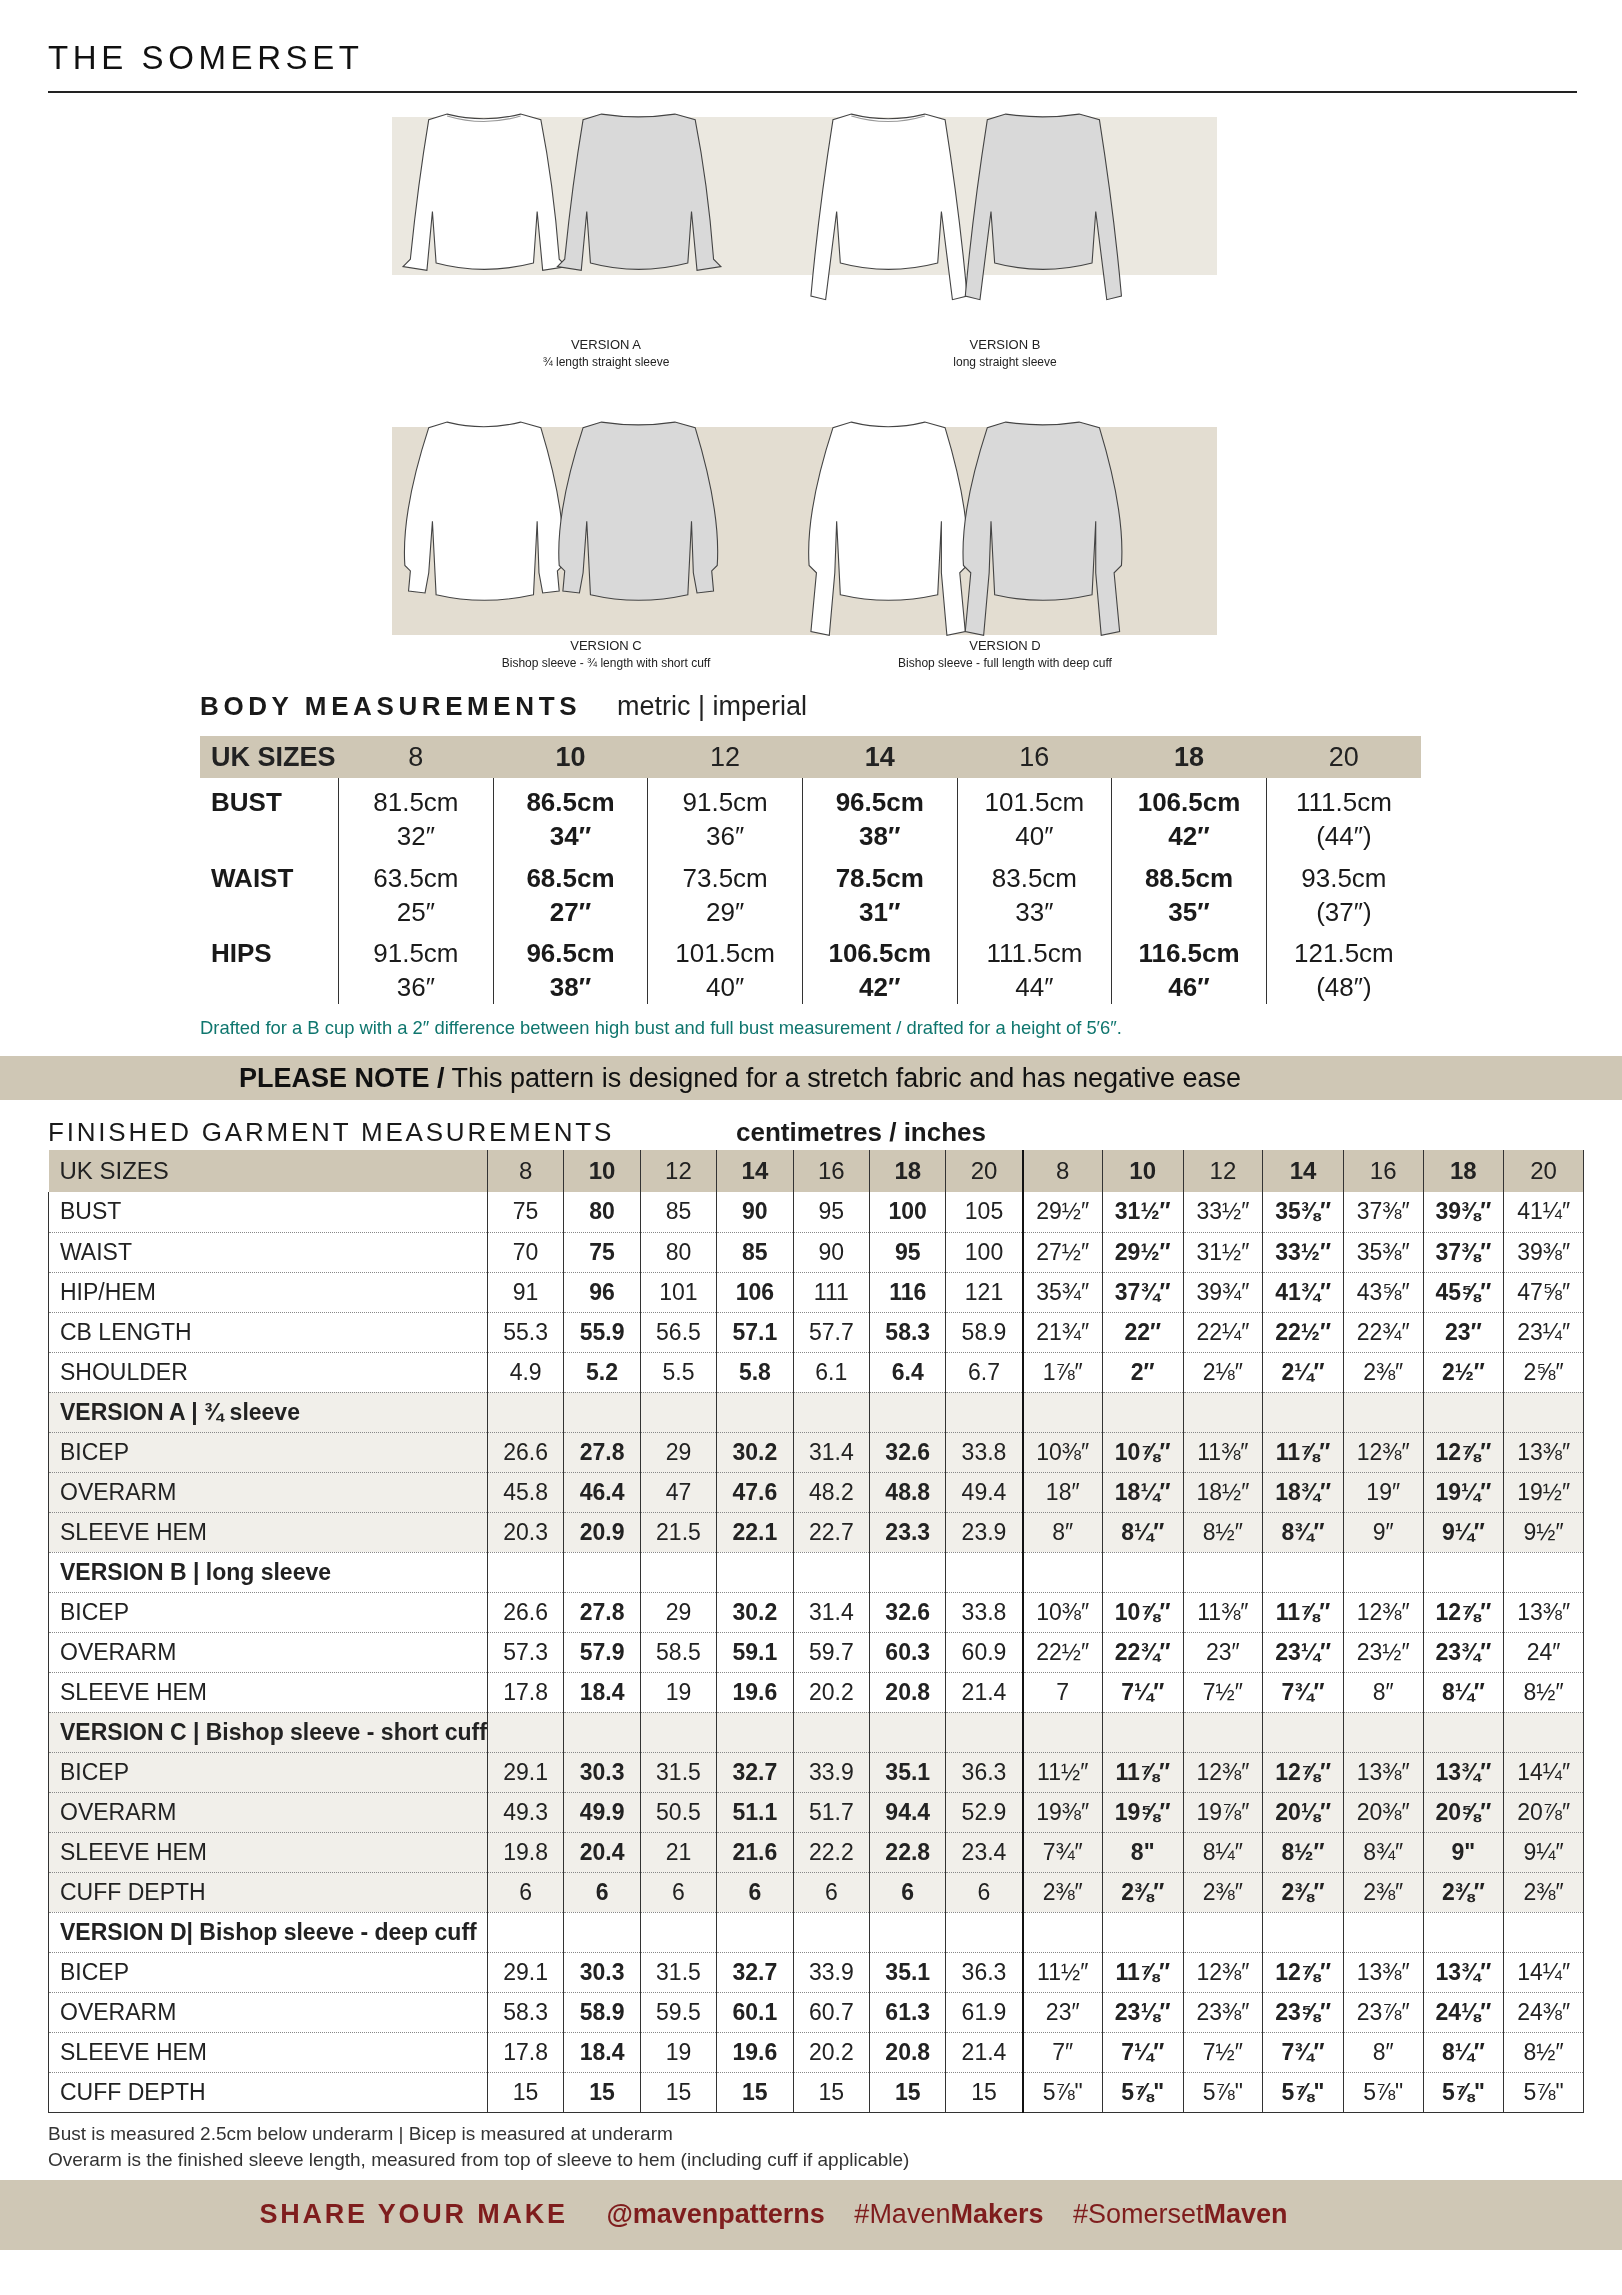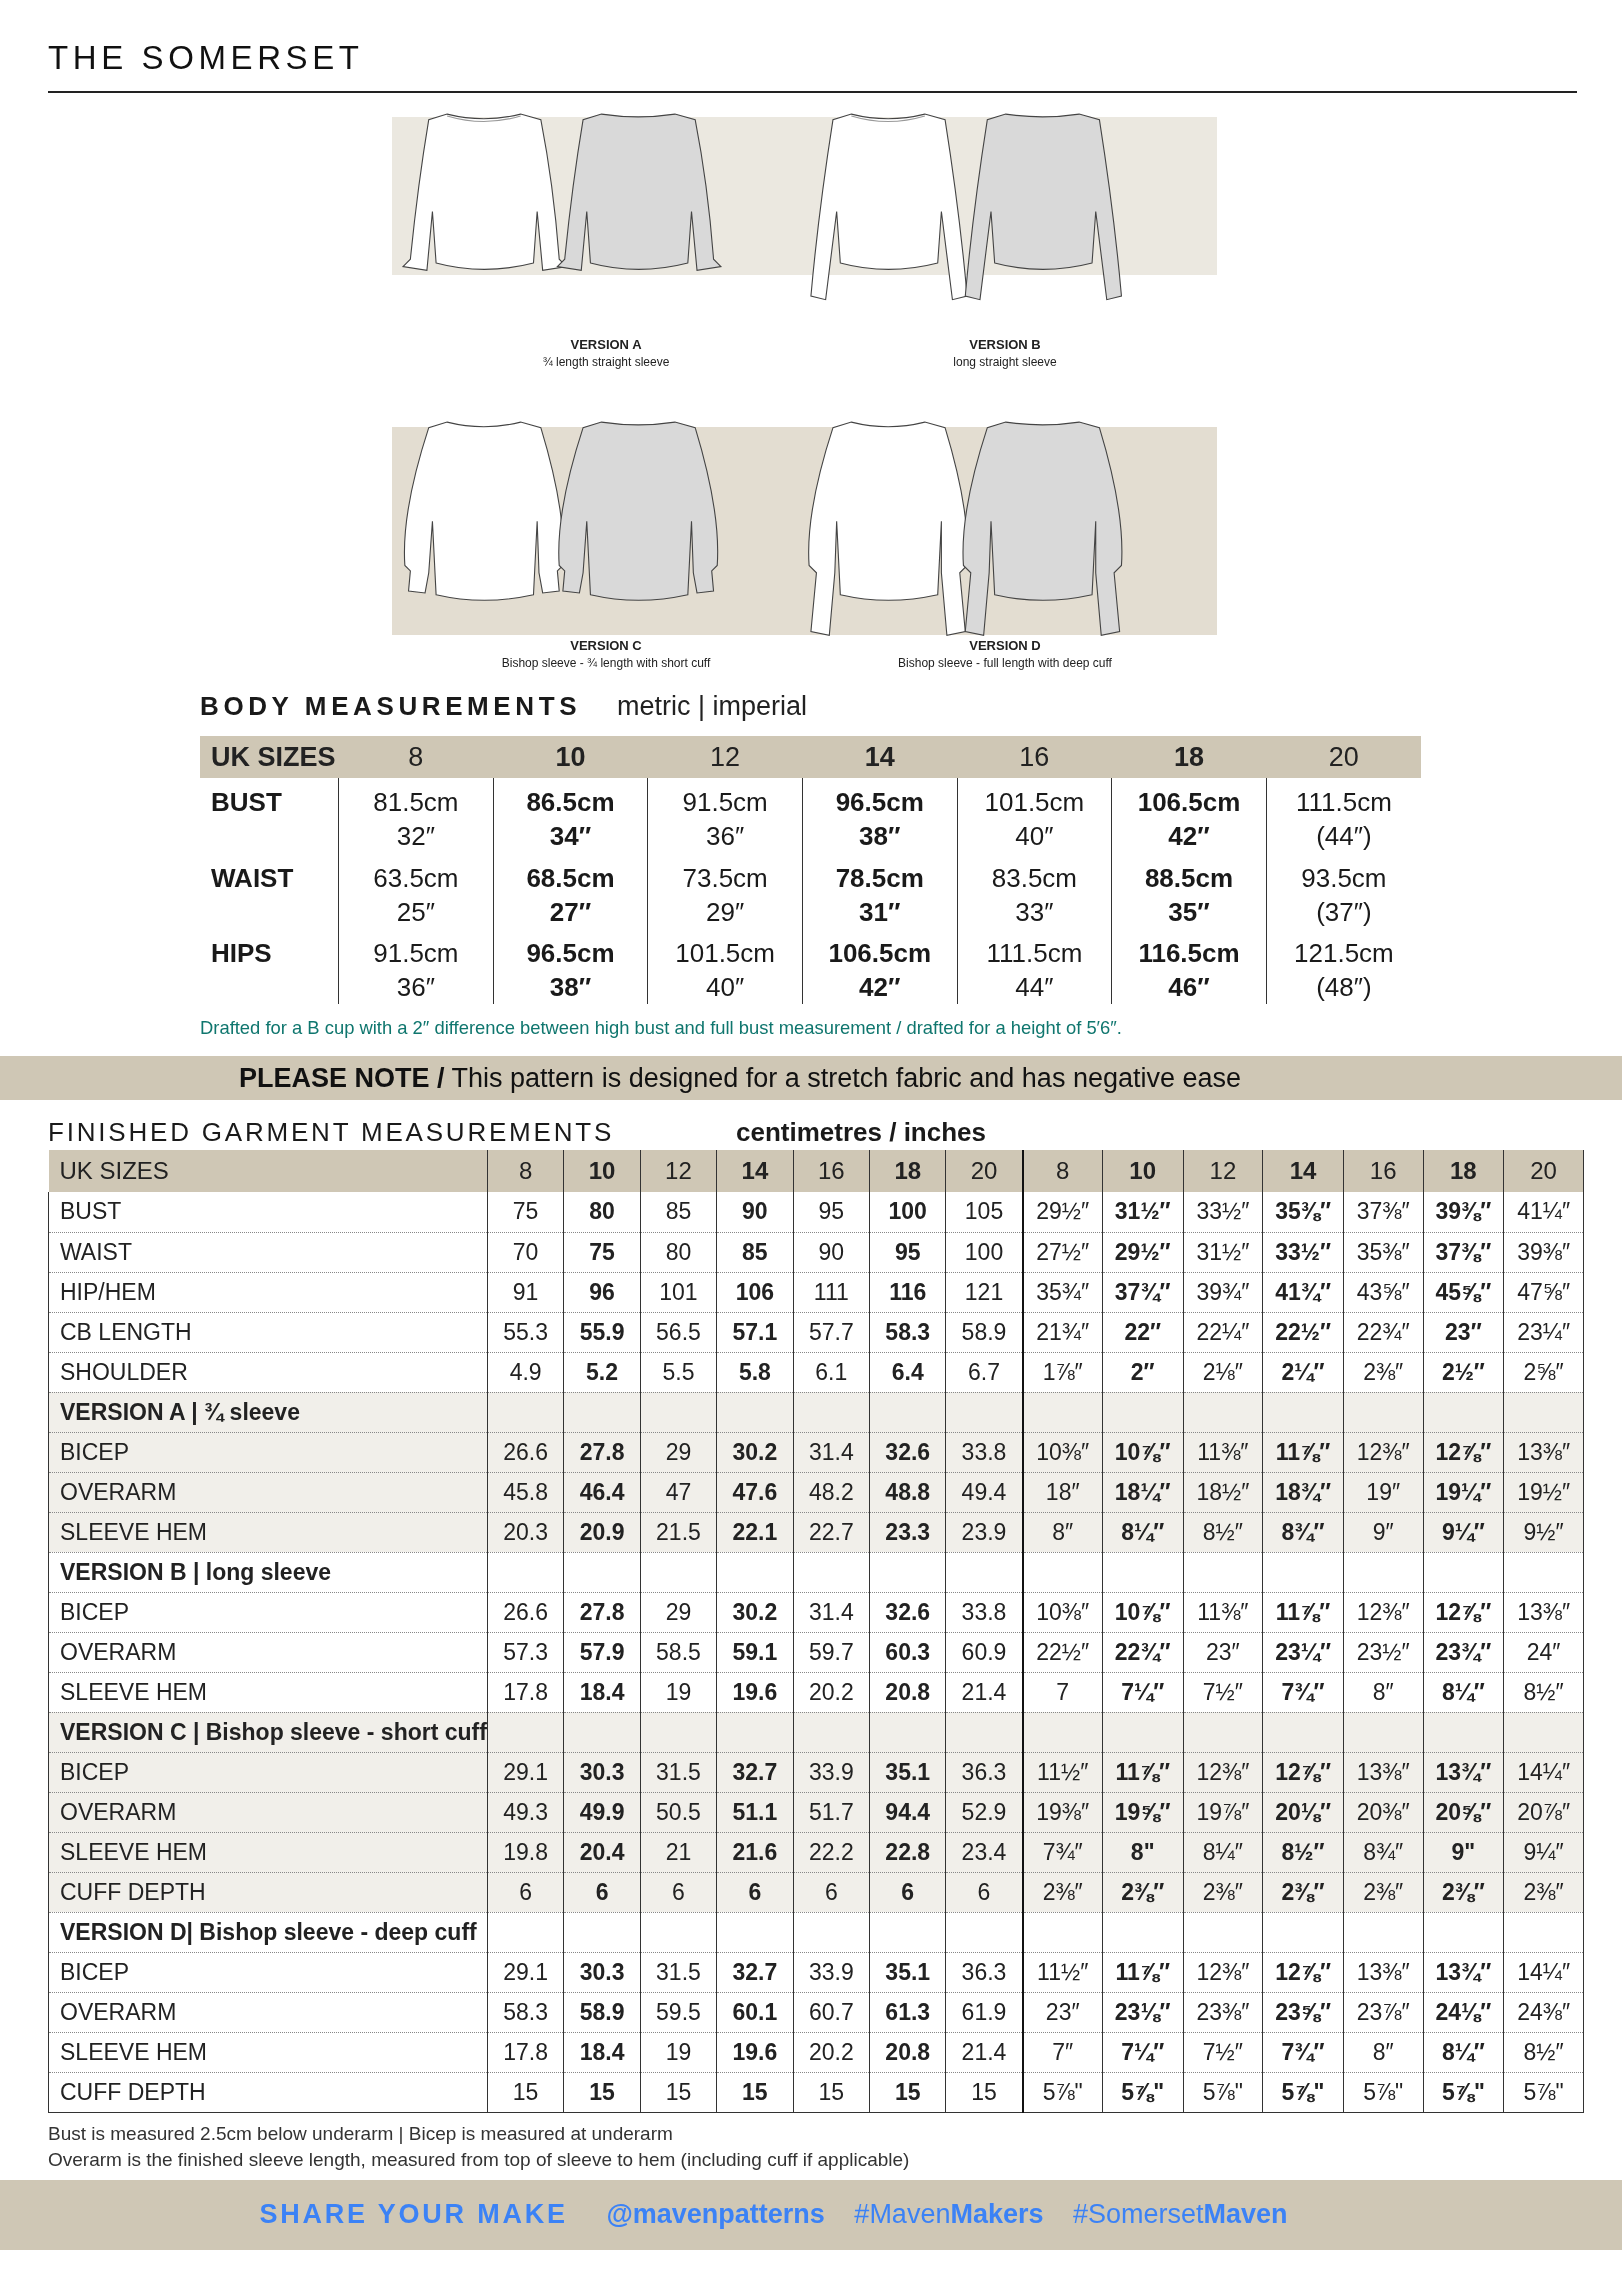--- a/index.html
+++ b/index.html
@@ -10,21 +10,21 @@
   .title-rule { position: absolute; left: 48px; top: 91px; width: 1529px; height: 1.8px; background: #222; }
 
   
   .band { position: absolute; left: 392px; width: 825px; }
   .band-ab { top: 117px; height: 158px; background: #ebe8e0; }
   .band-cd { top: 427px; height: 208px; background: #e3ddd1; }
   .garments { position: absolute; left: 392px; width: 825px; height: 239px; }
   .garments-ab { top: 103px; }
   .garments-cd { top: 411px; }
   .ver-label { position: absolute; width: 386px; text-align: center; font-size: 12px; color: #222; }
-  .ver-label .vname { font-weight: 700; font-size: 13px; display: block; line-height: 18.4px; }
+  .ver-label .vname { font-weight: 400; font-size: 13px; display: block; line-height: 18.4px; }
   .ver-label .vdesc { display: block; line-height: 16.5px; }
 
   
   .bm-heading { position: absolute; left: 200px; top: 691px; font-size: 26px; font-weight: 700; letter-spacing: 4.6px; }
   .bm-units { position: absolute; left: 617px; top: 691px; font-size: 27px; font-weight: 400; color: #222; }
   table { border-collapse: collapse; }
   .bm-table { position: absolute; left: 200px; top: 736px; width: 1221px; }
   .bm-table th { background: #cfc7b5; height: 42px; font-size: 27px; font-weight: 400; color: #222; text-align: center; }
   .bm-table th.rowhead { text-align: left; padding-left: 11px; font-weight: 700; width: 138px; }
   .bm-table th.b { font-weight: 700; }
@@ -50,21 +50,21 @@
   .fg-table td.last, .fg-table th.last { border-right: 1.8px solid #333; }
   .fg-table tr.section td { font-weight: 700; border-bottom: 0.9px dotted #888; }
   .fg-table tr.section td.section-label { text-align: left; padding-left: 11px; white-space: nowrap; overflow: visible; margin-left: 24px; }
   .fg-table tr.shade td { background: #f1efea; }
   .fg-table tr.lastrow td { border-bottom: 1.8px solid #333; }
 
   .fn1 { position: absolute; left: 48px; top: 2123px; font-size: 19px; color: #333; }
   .fn2 { position: absolute; left: 48px; top: 2149px; font-size: 19px; color: #333; }
 
   .footer-band { position: absolute; left: 0; top: 2180px; width: 1623px; height: 70px; background: #cfc7b5; }
-  .footer-text { position: absolute; left: 0; top: 2199px; width: 1569px; text-align: center; font-size: 27px; color: #3b82f6; }
+  .footer-text { position: absolute; left: 0; top: 2199px; width: 1569px; text-align: center; font-size: 27px; color: #7f1d1d; }
   .footer-text .share { font-weight: 700; letter-spacing: 2.8px; margin-right: 31px; }
   .footer-text .handle { font-weight: 700; margin-right: 22px; }
   .footer-text .tag { margin-right: 22px; }
   .footer-text .tag b { font-weight: 700; }
 </style>
 </head>
 <body>
 
 <div class="title">THE SOMERSET</div>
 <div class="title-rule"></div>

